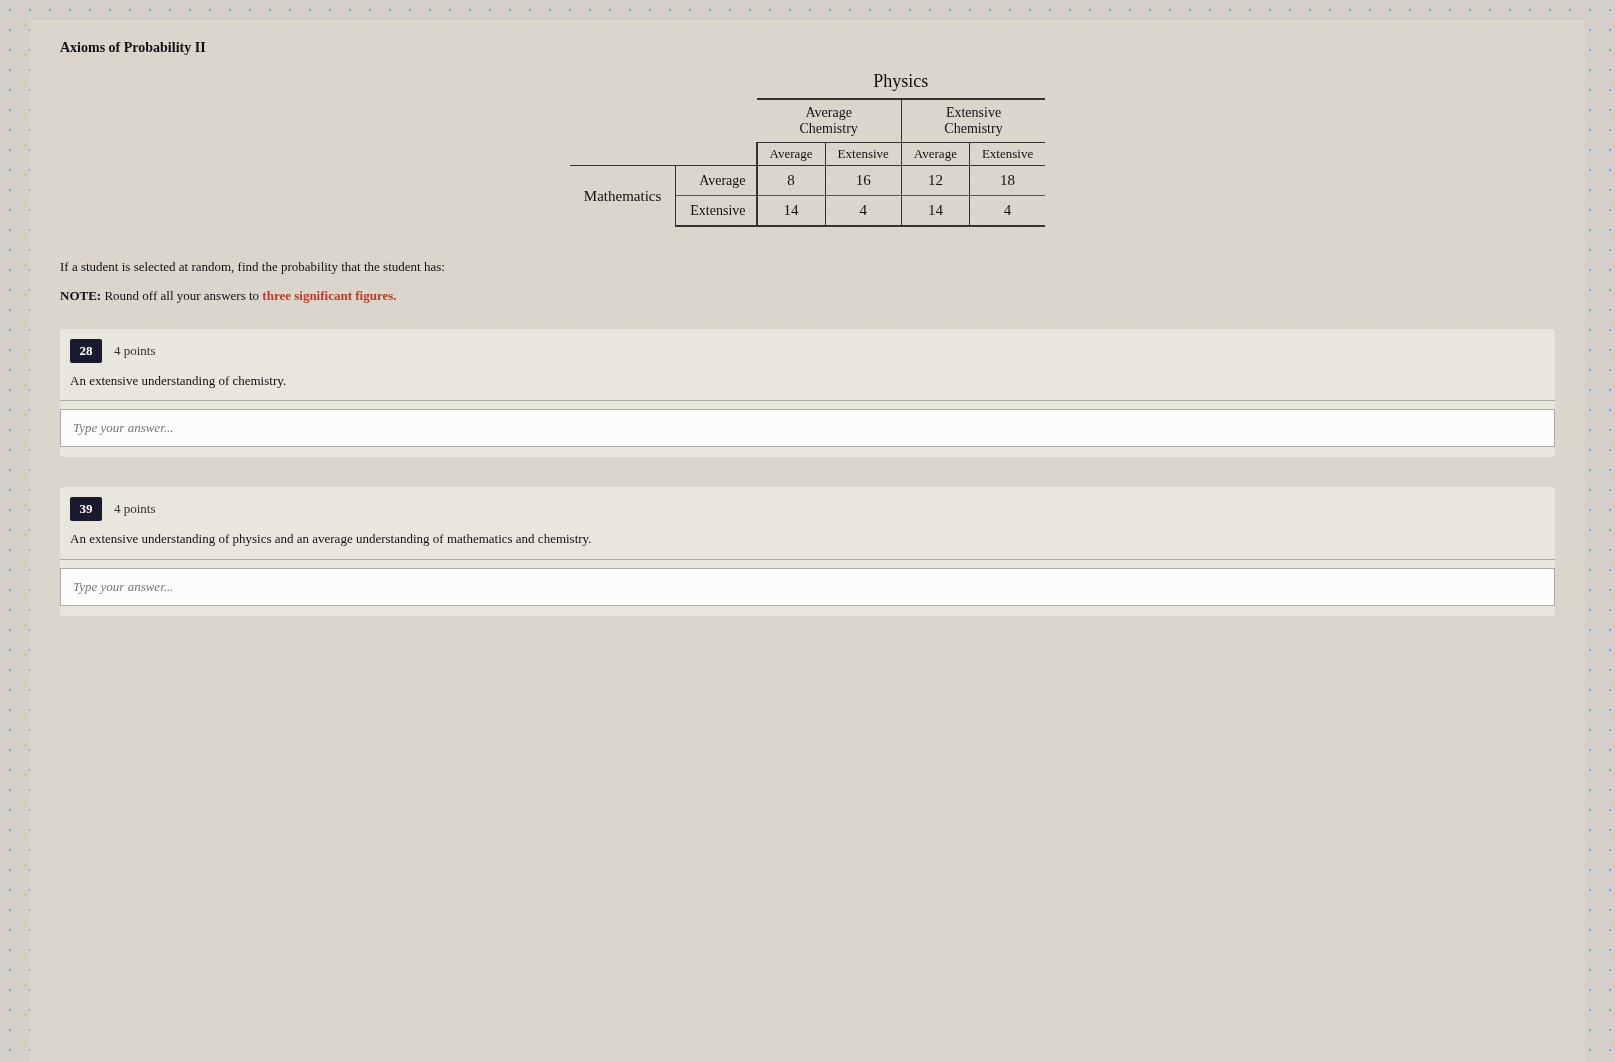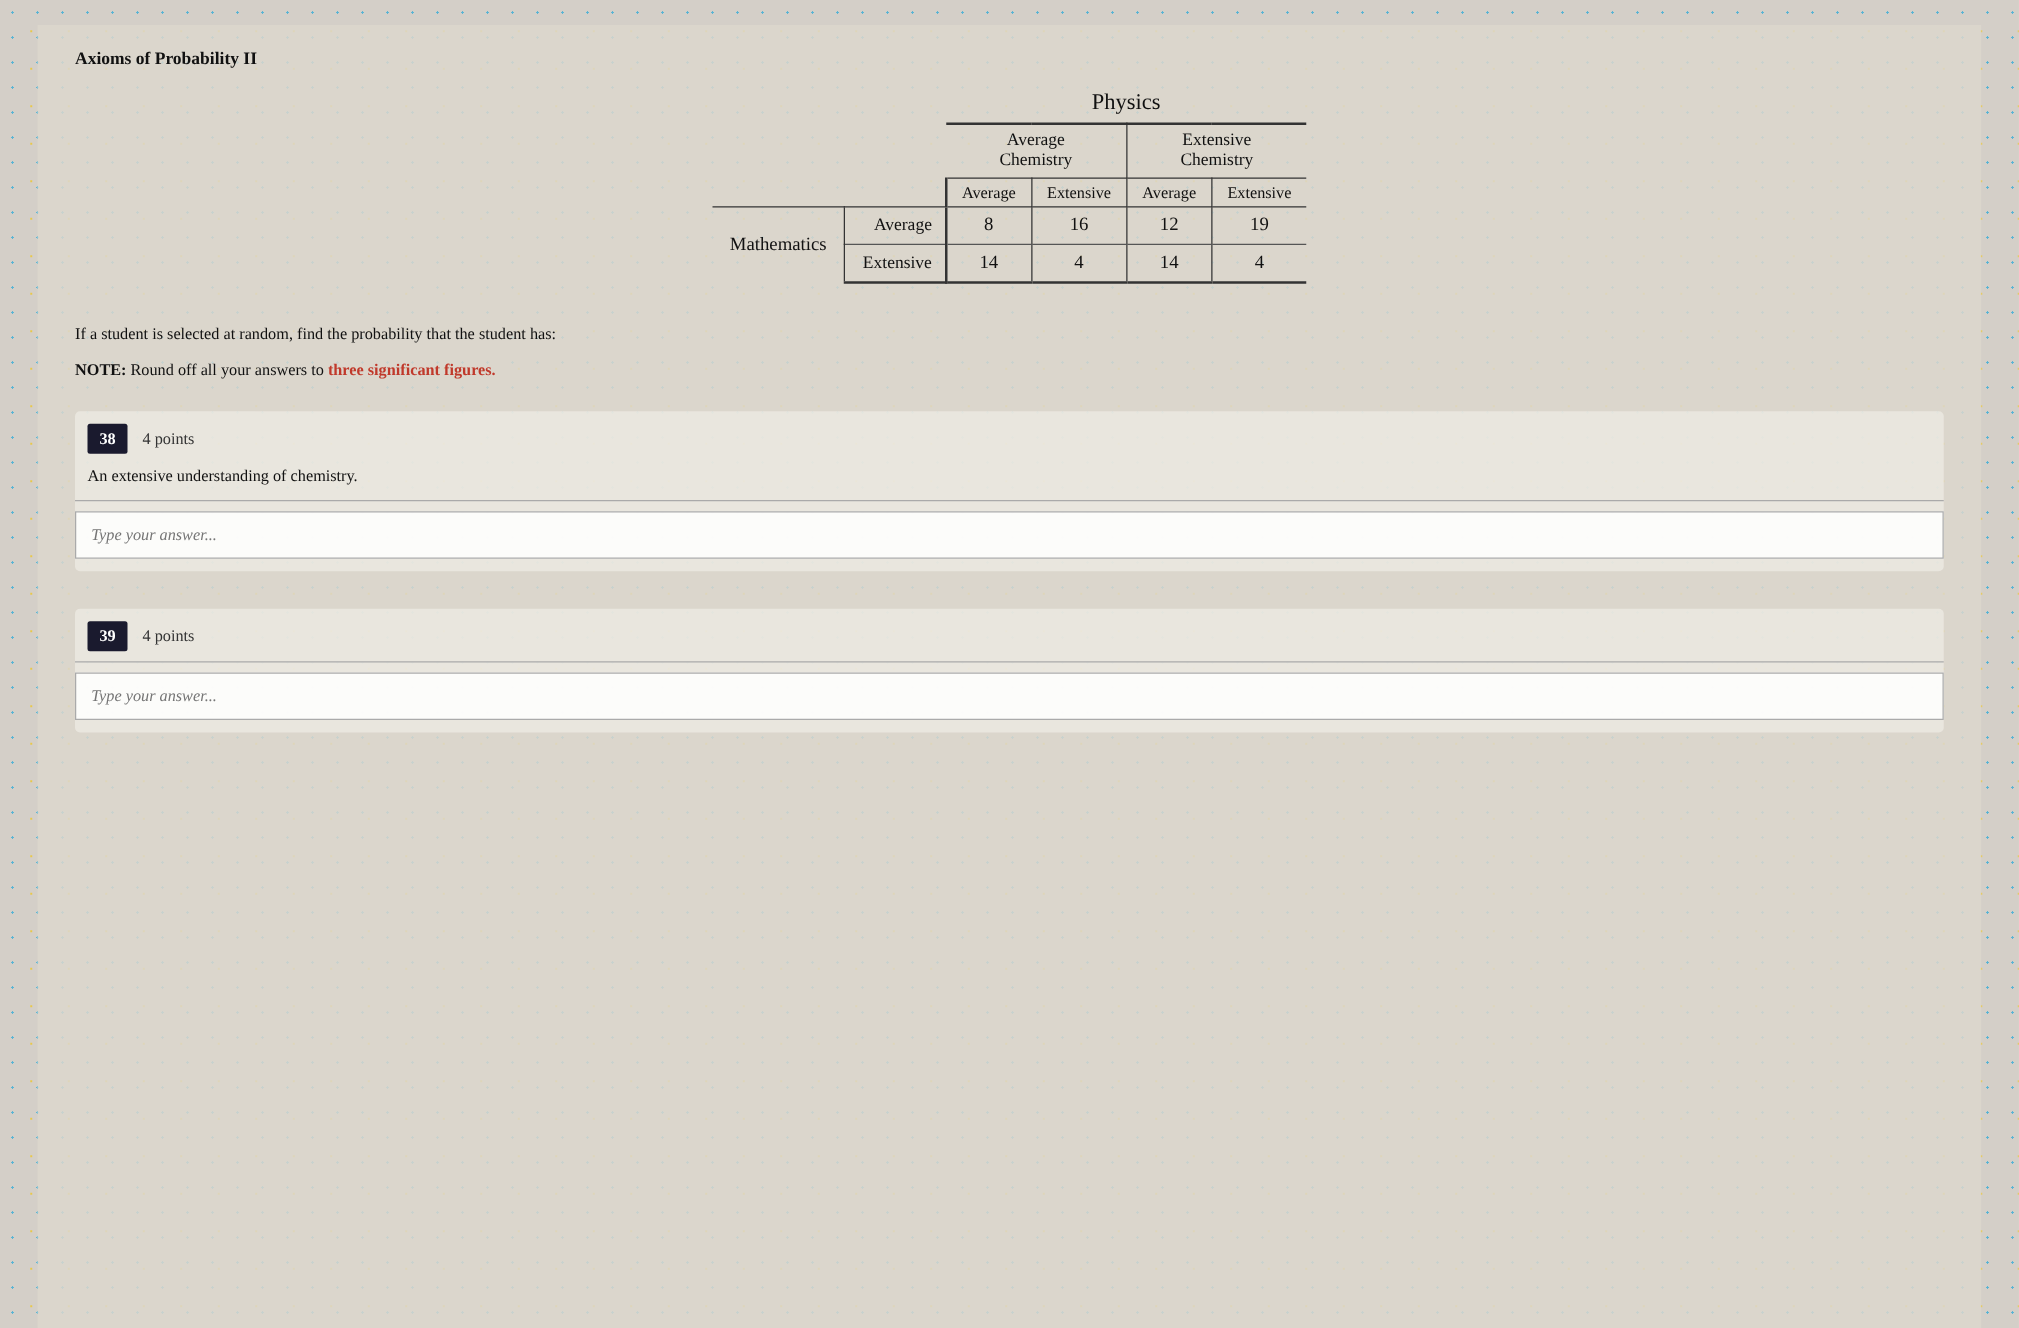--- a/index.html
+++ b/index.html
@@ -183,21 +183,21 @@
         <td style="text-align:center; border-right:1px solid #333; border-bottom:1px solid #555; font-size:15px; padding:6px 14px;">
           <span>8</span>
         </td>
         <td style="text-align:center; border-right:1px solid #333; border-bottom:1px solid #555; font-size:15px; padding:6px 14px;">
           <span>16</span>
         </td>
         <td style="text-align:center; border-right:1px solid #333; border-bottom:1px solid #555; font-size:15px; padding:6px 14px;">
           <span>12</span>
         </td>
         <td style="text-align:center; border-bottom:1px solid #555; font-size:15px; padding:6px 14px;">
-          <span>19</span>
+          <span>18</span>
         </td>
       </tr>
 
       <tr>
         <td style="text-align:right; padding-right:10px; border-right:2px solid #333; border-bottom:2px solid #333; font-size:14px; padding-top:6px; padding-bottom:6px;">
           <span>Extensive</span>
         </td>
         <td style="text-align:center; border-right:1px solid #333; border-bottom:2px solid #333; font-size:15px; padding:6px 14px;">
           <span>14</span>
         </td>
@@ -218,30 +218,31 @@
   <div class="instructions">If a student is selected at random, find the probability that the student has:</div>
 
   <div class="note">
     <span class="note-label">NOTE:</span>
     <span>Round off all your answers to</span>
     <span class="note-highlight">three significant figures.</span>
   </div>
 
   <div class="question-block">
     <div class="question-header">
-      <span class="question-number">38</span>
+      <span class="question-number">28</span>
       <span class="question-points">4 points</span>
     </div>
     <div class="question-text">An extensive understanding of chemistry.</div>
     <hr class="divider-line">
     <input type="text" class="answer-input" placeholder="Type your answer..." style="">
   </div>
 
   <div class="question-block">
     <div class="question-header">
       <span class="question-number">39</span>
       <span class="question-points">4 points</span>
     </div>
+    <div class="question-text">An extensive understanding of physics and an average understanding of mathematics and chemistry.</div>
     <hr class="divider-line">
     <input type="text" class="answer-input" placeholder="Type your answer..." style="">
   </div>
 
 </div>
 
 </body></html>

